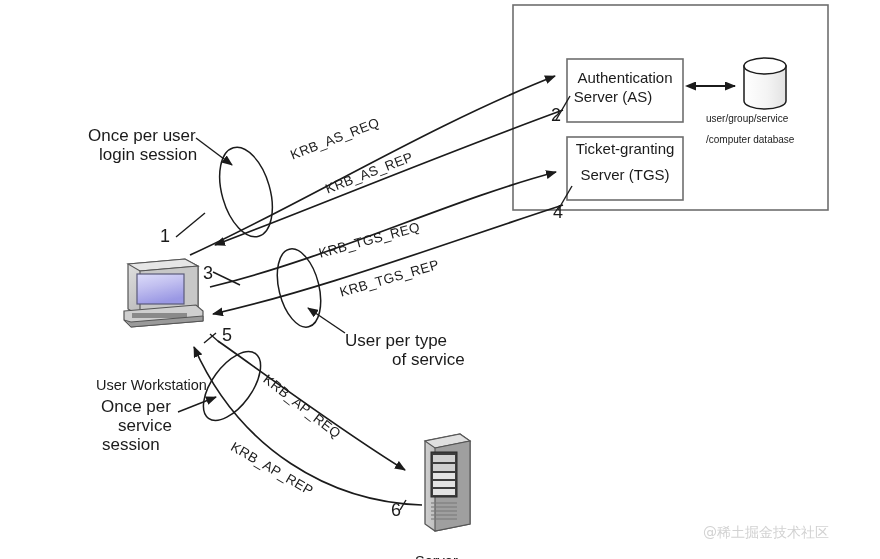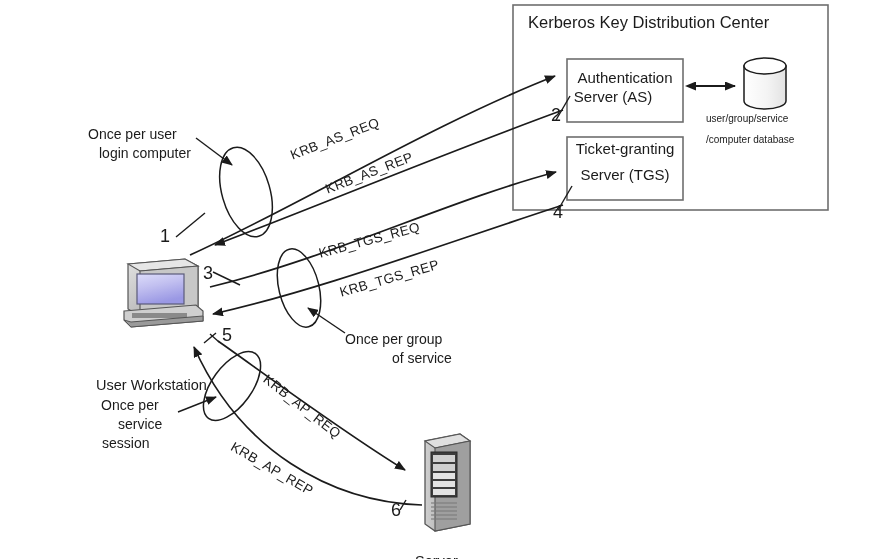--- a/index.html
+++ b/index.html
@@ -25,21 +25,21 @@
   .txt {
     position: absolute;
     color: #1b1b1b;
     font-family: "Liberation Sans", sans-serif;
     white-space: pre;
     line-height: 1.22;
   }
   .kdc-title { font-size: 16.5px; }
   .boxlabel  { font-size: 15px; text-align: center; }
   .dblabel   { font-size: 10px; }
-  .annot     { font-size: 14px; }
+  .annot     { font-size: 17px; }
   .num       { font-size: 18px; }
   .nodelabel { font-size: 14.5px; }
   .krb {
     position: absolute;
     font-size: 13.5px;
     letter-spacing: 0.4px;
     color: #1b1b1b;
     white-space: pre;
     transform-origin: 0 50%;
   }
@@ -193,35 +193,34 @@
       <line x1="558" y1="210" x2="572" y2="186"></line>
       <line x1="204" y1="343" x2="216" y2="333"></line>
       <line x1="400" y1="510" x2="406" y2="500"></line>
     </g>
 
     <g>
       <line x1="210" y1="334" x2="219" y2="342" stroke="#1b1b1b" stroke-width="1.3"></line>
     </g>
   </svg>
 
-  <div class="txt kdc-title" style="left:528px; top:12px;">Kerberos Key Distribution Center</div>
 
   <div class="txt boxlabel" style="left:570px; top:69px; width:110px;">Authentication</div>
   <div class="txt boxlabel" style="left:558px; top:88px; width:110px;">Server (AS)</div>
 
   <div class="txt boxlabel" style="left:570px; top:140px; width:110px;">Ticket-granting</div>
   <div class="txt boxlabel" style="left:570px; top:166px; width:110px;">Server (TGS)</div>
 
   <div class="txt dblabel" style="left:706px; top:113px;">user/group/service</div>
   <div class="txt dblabel" style="left:706px; top:134px;">/computer database</div>
 
   <div class="txt annot" style="left:88px; top:126px;">Once per user</div>
-  <div class="txt annot" style="left:99px; top:145px;">login computer</div>
-
-  <div class="txt annot" style="left:345px; top:331px;">Once per group</div>
+  <div class="txt annot" style="left:99px; top:145px;">login session</div>
+
+  <div class="txt annot" style="left:345px; top:331px;">User per type</div>
   <div class="txt annot" style="left:345px; top:350px;margin-left:47px;">of service</div>
 
   <div class="txt annot" style="left:101px; top:397px;">Once per</div>
   <div class="txt annot" style="left:118px; top:416px;">service</div>
   <div class="txt annot" style="left:102px; top:435px;">session</div>
 
   <div class="txt nodelabel" style="left:96px; top:329px;margin-top:48px;">User Workstation</div>
   <div class="txt nodelabel" style="left:415px; top:553px;">Server</div>
 
   <div class="txt num" style="left:160px; top:226px;">1</div>
@@ -231,14 +230,15 @@
   <div class="txt num" style="left:222px; top:325px;">5</div>
   <div class="txt num" style="left:391px; top:500px;">6</div>
 
   <div class="krb" style="left:291px; top:148px; transform:rotate(-21deg);">KRB_AS_REQ</div>
   <div class="krb" style="left:326px; top:182px; transform:rotate(-21deg);">KRB_AS_REP</div>
   <div class="krb" style="left:319px; top:246px; transform:rotate(-15deg);">KRB_TGS_REQ</div>
   <div class="krb" style="left:340px; top:285px; transform:rotate(-16deg);">KRB_TGS_REP</div>
   <div class="krb" style="left:265px; top:370px; transform:rotate(38deg);">KRB_AP_REQ</div>
   <div class="krb" style="left:232px; top:438px; transform:rotate(30deg);">KRB_AP_REP</div>
 
+  <div class="watermark" style="left:703px; top:524px;">@稀土掘金技术社区</div>
 
 </div>
 
 </body></html>

